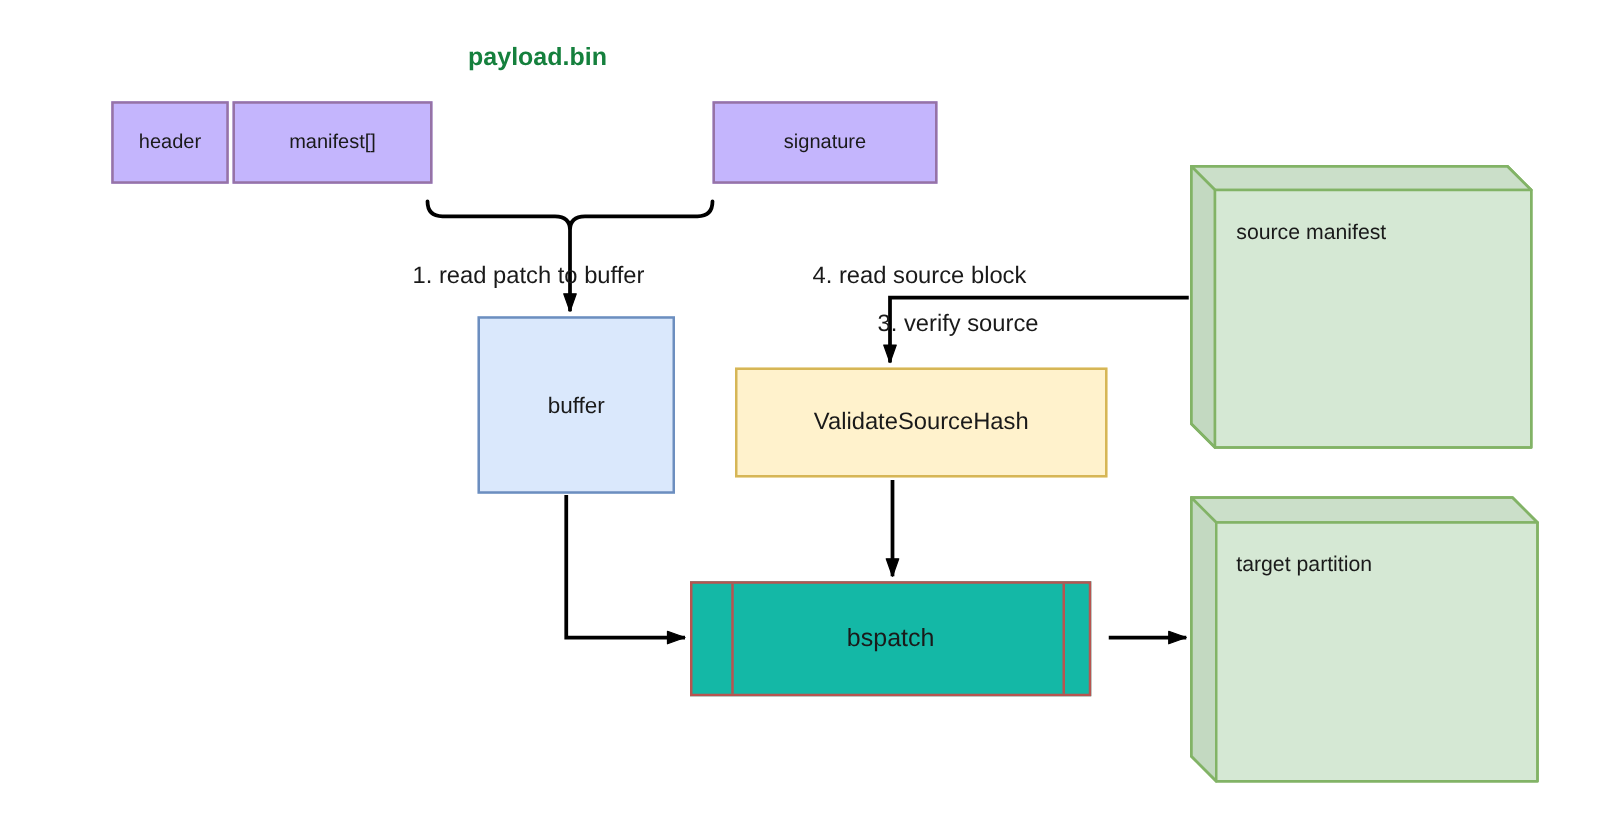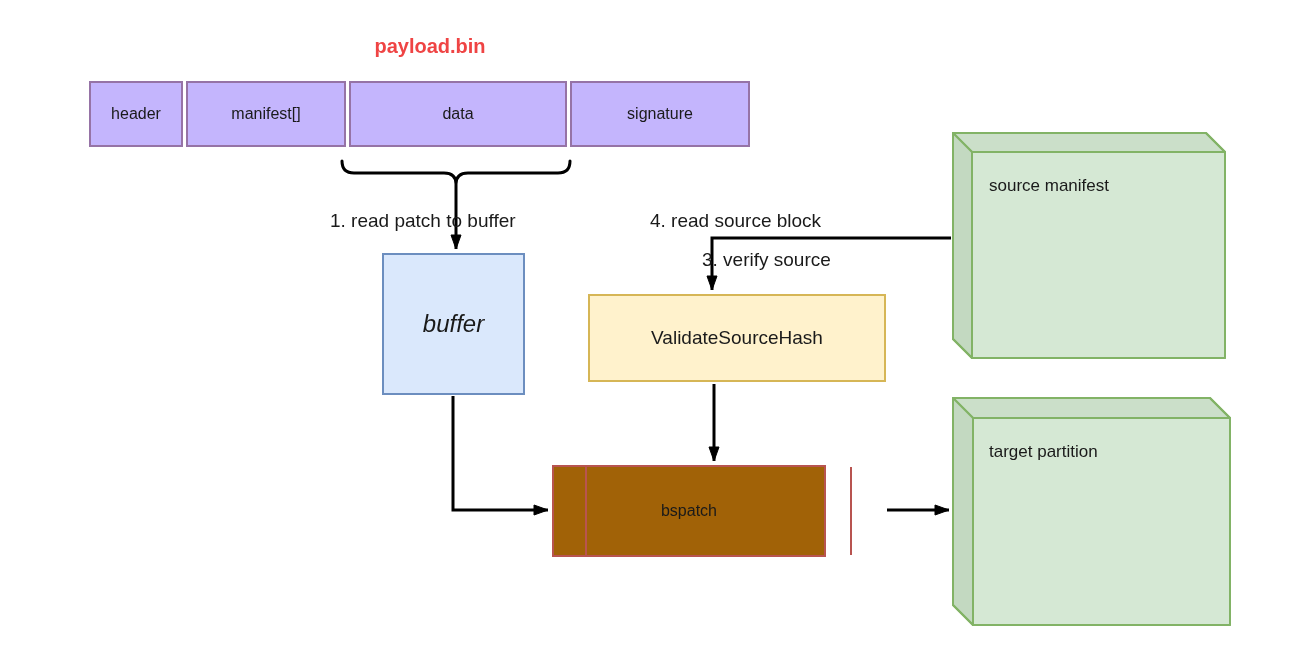--- a/index.html
+++ b/index.html
@@ -21,53 +21,52 @@
     position: absolute;
     left: 0; top: 0;
     width: 1296px; height: 666px;
     pointer-events: none;
   }
   .diagram-title {
     left: 160px; top: 35px; width: 540px;
     text-align: center;
     font-size: 20px;
     font-weight: bold;
-    color: #ef4444;
+    color: #15803d;
   }
   .seg {
     top: 81px; height: 66px;
     background: #c4b5fd;
     border: 2px solid #9673A6;
     box-sizing: border-box;
     display: flex; align-items: center; justify-content: center;
     font-size: 16px;
   }
   .node {
     box-sizing: border-box;
     display: flex; align-items: center; justify-content: center;
     text-align: center;
   }
   .buffer-node {
-    left: 382px; top: 253px; width: 143px; height: 142px;
+    left: 382px; top: 253px; width: 158px; height: 142px;
     background: #DAE8FC;
     border: 2px solid #6C8EBF;
-    font-size: 24px;
-    font-style: italic;
+    font-size: 18px;
   }
   .validate-node {
     left: 588px; top: 294px; width: 298px; height: 88px;
     background: #FFF2CC;
     border: 2px solid #D6B656;
     font-size: 19px;
   }
   .bspatch-node {
-    left: 552px; top: 465px; width: 274px; height: 92px;
-    background: #a16207;
+    left: 552px; top: 465px; width: 321px; height: 92px;
+    background: #14b8a6;
     border: 2px solid #B85450;
-    font-size: 16px;
+    font-size: 20px;
   }
   .bspatch-node .proc-bar {
     position: absolute;
     top: 0; bottom: 0;
     width: 0;
     border-left: 2px solid #B85450;
   }
   .cube-label {
     font-size: 17px;
     white-space: nowrap;
@@ -114,21 +113,20 @@
 
     <path d="M714,384 L714,461" fill="none" stroke="#000000" stroke-width="3" marker-end="url(#arrowhead)"></path>
 
     <path d="M887,510 L949,510" fill="none" stroke="#000000" stroke-width="3" marker-end="url(#arrowhead)"></path>
   </svg>
 
   <div class="abs diagram-title">payload.bin</div>
 
   <div class="abs seg" style="left:89px;width:94px">header</div>
   <div class="abs seg" style="left:186px;width:160px">manifest[]</div>
-  <div class="abs seg" style="left:349px;width:218px">data</div>
   <div class="abs seg" style="left:570px;width:180px">signature</div>
 
   <div class="abs node buffer-node">
     <span>buffer</span>
   </div>
 
   <div class="abs node validate-node">
     <span>ValidateSourceHash</span>
   </div>
 

